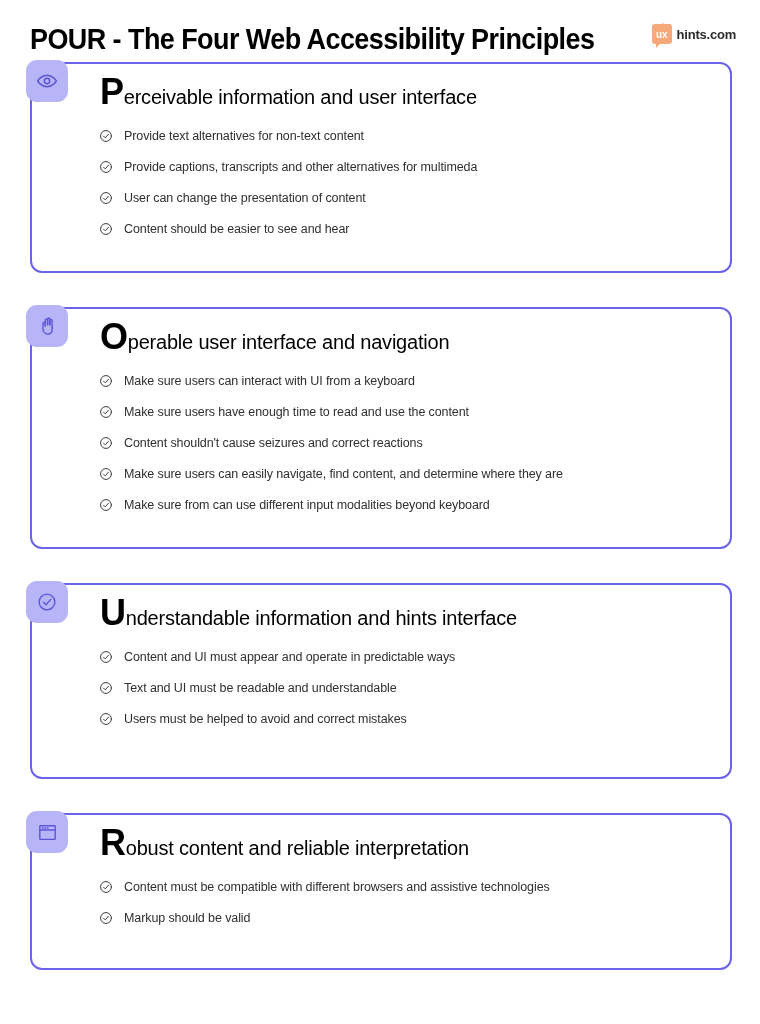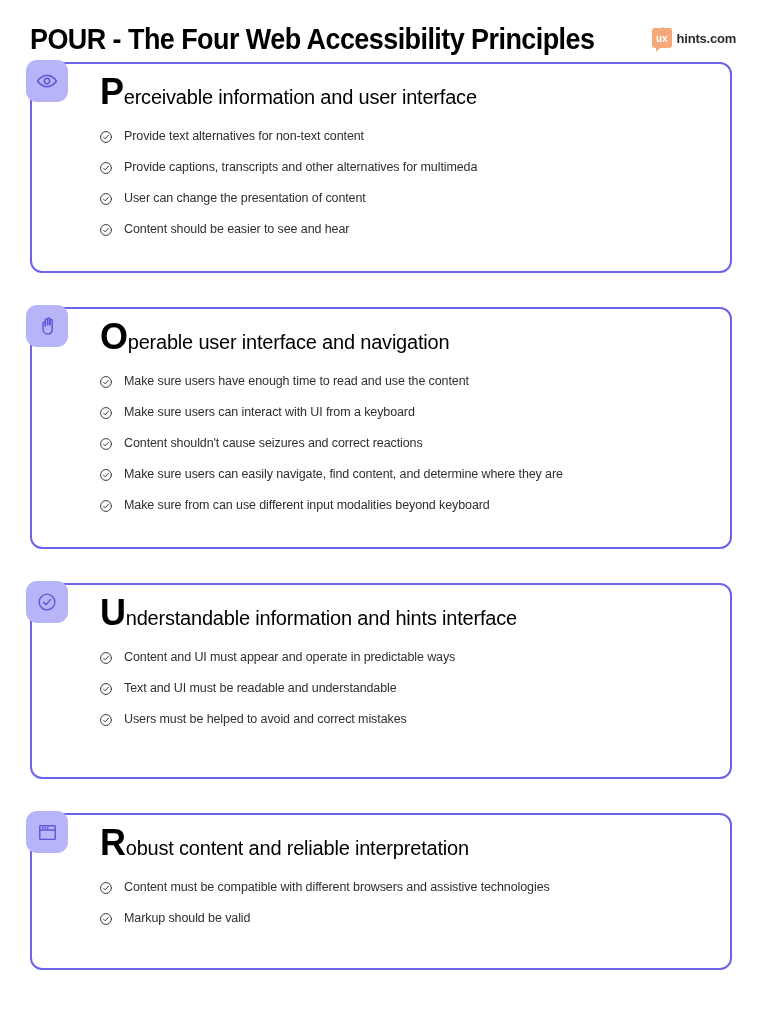--- a/index.html
+++ b/index.html
@@ -18,21 +18,21 @@
 
   
   .header {
     position: relative;
     padding: 24px 28px 0 30px;
     height: 62px;
     box-sizing: border-box;
   }
   .header-row {
     display: flex;
-    align-items: center;
+    align-items: flex-start;
     justify-content: space-between;
     gap: 15px;
   }
   .page-title {
     font-size: 29px;
     font-weight: bold;
     letter-spacing: -0.6px;
     line-height: 1.1;
     color: #000000;
     white-space: nowrap;
@@ -138,21 +138,20 @@
     color: #000000;
     letter-spacing: -0.2px;
   }
   .card-list {
     list-style: none;
     margin: 0;
     padding: 22px 0 0 67px;
   }
   .card-list li {
     display: flex;
-    align-items: center;
     gap: 11px;
     margin-bottom: 16px;
     font-size: 12.5px;
     color: #2f2f2f;
     letter-spacing: -0.1px;
   }
   .check-icon {
     flex: 0 0 auto;
     width: 14px;
     height: 14px;
@@ -255,30 +254,30 @@
       <span class="heading-rest">perable user interface and navigation</span>
     </div>
     <ul class="card-list">
       <li>
         <span class="check-icon">
           <svg width="14" height="14" viewBox="0 0 24 24" fill="none" stroke="#3d3d3d" stroke-width="1.7" stroke-linecap="round" stroke-linejoin="round">
               <circle cx="12" cy="12" r="9.3"></circle>
               <path d="M7.8 12.3l2.9 2.9 5.5-6.3"></path>
             </svg>
         </span>
+        <span class="item-text">Make sure users can interact with UI from a keyboard</span>
+      </li>
+      <li>
+        <span class="check-icon">
+          <svg width="14" height="14" viewBox="0 0 24 24" fill="none" stroke="#3d3d3d" stroke-width="1.7" stroke-linecap="round" stroke-linejoin="round">
+              <circle cx="12" cy="12" r="9.3"></circle>
+              <path d="M7.8 12.3l2.9 2.9 5.5-6.3"></path>
+            </svg>
+        </span>
         <span class="item-text">Make sure users have enough time to read and use the content</span>
-      </li>
-      <li>
-        <span class="check-icon">
-          <svg width="14" height="14" viewBox="0 0 24 24" fill="none" stroke="#3d3d3d" stroke-width="1.7" stroke-linecap="round" stroke-linejoin="round">
-              <circle cx="12" cy="12" r="9.3"></circle>
-              <path d="M7.8 12.3l2.9 2.9 5.5-6.3"></path>
-            </svg>
-        </span>
-        <span class="item-text">Make sure users can interact with UI from a keyboard</span>
       </li>
       <li>
         <span class="check-icon">
           <svg width="14" height="14" viewBox="0 0 24 24" fill="none" stroke="#3d3d3d" stroke-width="1.7" stroke-linecap="round" stroke-linejoin="round">
               <circle cx="12" cy="12" r="9.3"></circle>
               <path d="M7.8 12.3l2.9 2.9 5.5-6.3"></path>
             </svg>
         </span>
         <span class="item-text">Content shouldn't cause seizures and correct reactions</span>
       </li>

